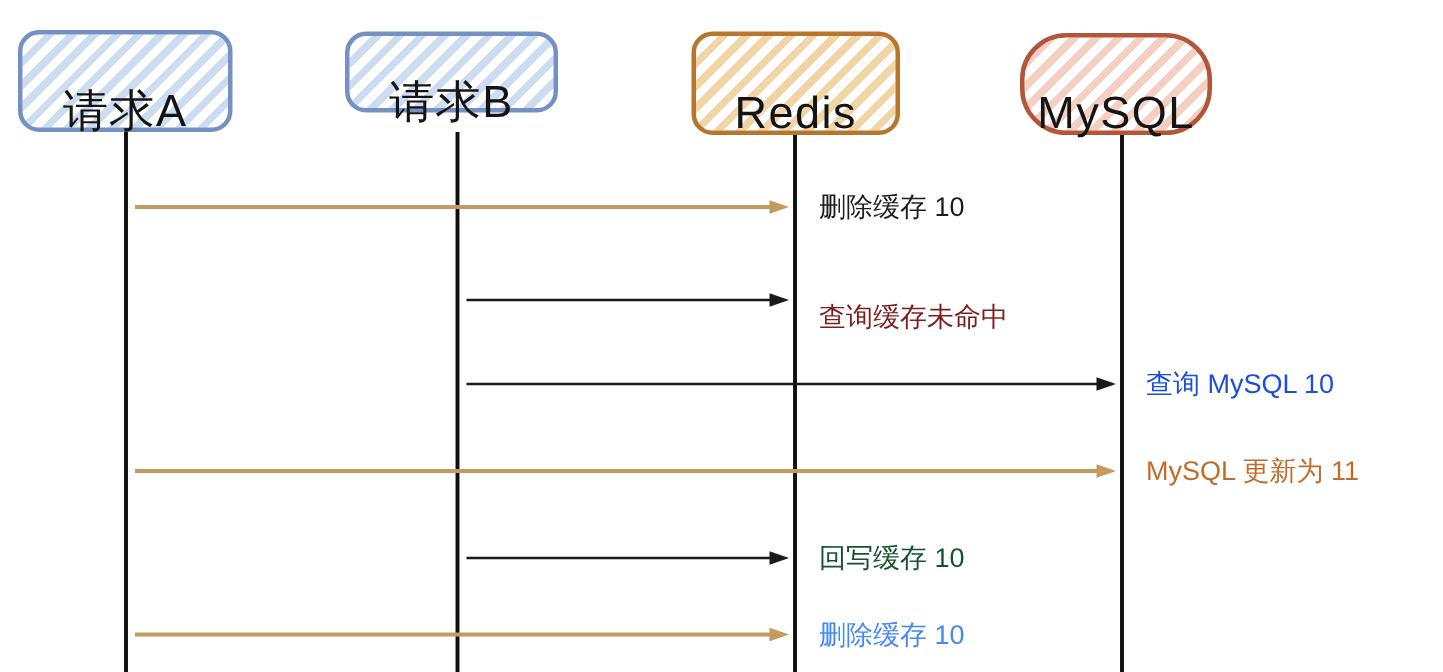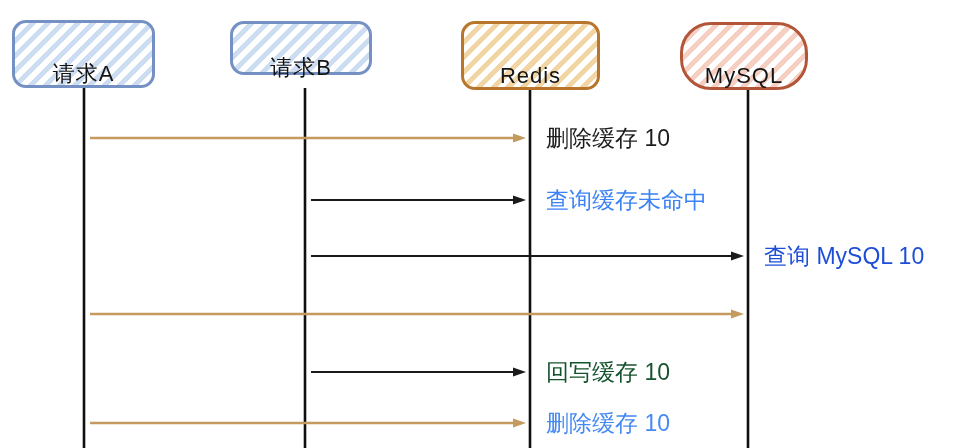--- a/index.html
+++ b/index.html
@@ -25,30 +25,30 @@
     position: absolute;
     box-sizing: border-box;
     border: 3px solid #000;
     border-radius: 14px;
     display: flex;
     align-items: center;
     justify-content: center;
     background: #fff;
   }
   .actor-label {
-    font-size: 22px;
+    font-size: 30px;
     font-weight: 500;
     color: #141414;
     letter-spacing: 1px;
     white-space: nowrap;
     margin-top: 40px;
   }
   .msg-label {
     position: absolute;
-    font-size: 23px;
+    font-size: 18px;
     font-weight: 500;
     white-space: nowrap;
     line-height: 24px;
     transform: translateY(-50%);
   }
 </style>
 </head>
 <body>
 
 <div class="canvas">
@@ -79,18 +79,19 @@
     <span class="actor-label">请求B</span>
   </div>
   <div class="actor" style="left: 461px; top: 21px; width: 139px; height: 69px; border-color: rgb(184, 118, 45); background: repeating-linear-gradient(135deg, rgb(242, 213, 164) 0px, rgb(242, 213, 164) 5px, rgb(255, 255, 255) 5px, rgb(255, 255, 255) 10.5px); justify-content: center;">
     <span class="actor-label">Redis</span>
   </div>
   <div class="actor" style="left: 680px; top: 22px; width: 128px; height: 68px; border-color: rgb(178, 85, 57); background: repeating-linear-gradient(135deg, rgb(244, 207, 194) 0px, rgb(244, 207, 194) 5px, rgb(255, 255, 255) 5px, rgb(255, 255, 255) 10.5px); border-radius: 31px;">
     <span class="actor-label">MySQL</span>
   </div>
 
   <div class="msg-label" style="left: 546px; top: 138px; color: rgb(29, 29, 29);">删除缓存 10</div>
-  <div class="msg-label" style="left: 546px; top: 200px; color: #3b82f6;">查询缓存未命中</div>
+  <div class="msg-label" style="left: 546px; top: 213px; color: #7f1d1d; font-family: Liberation Mono, monospace;">查询缓存未命中</div>
   <div class="msg-label" style="left: 764px; top: 256px; color: #1d4ed8;">查询 MySQL 10</div>
+  <div class="msg-label" style="left: 764px; top: 314px; color: rgb(192, 109, 42);">MySQL 更新为 11</div>
   <div class="msg-label" style="left: 546px; top: 372px; color: #14532d;">回写缓存 10</div>
   <div class="msg-label" style="left: 546px; top: 423px; color: rgb(69, 137, 244);">删除缓存 10</div>
 
 </div>
 
 </body></html>

